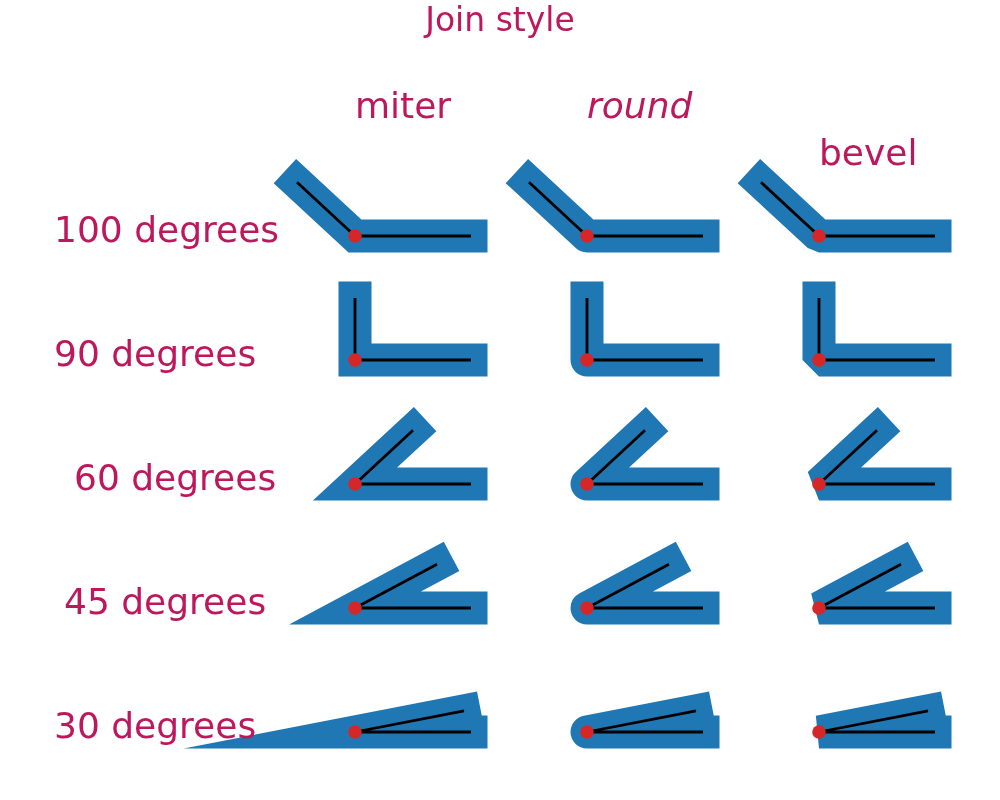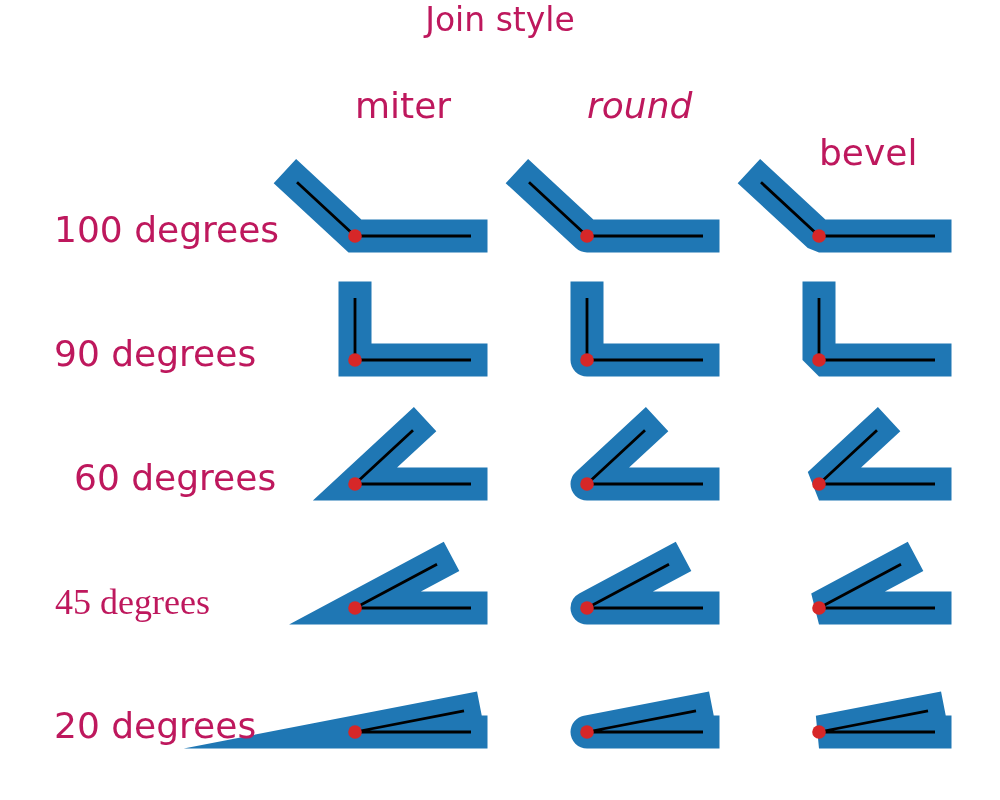--- a/index.html
+++ b/index.html
@@ -118,18 +118,18 @@
         <polyline points="935,732 819,732 928.0,710.8" fill="none" stroke="#1f77b4" stroke-width="33" stroke-linecap="square" stroke-linejoin="bevel" stroke-miterlimit="20"></polyline>
         <polyline points="935,732 819,732 928.0,710.8" fill="none" stroke="#000000" stroke-width="2.8" stroke-linecap="butt" stroke-linejoin="round"></polyline>
         <circle cx="819" cy="732" r="6.8" fill="#d62728"></circle>
       </g>
     </svg>
   <div id="labels">
       <div class="col-header" style="left: 355px; top: 88px;">miter</div>
       <div class="row-label" style="left: 54px; top: 212px;">100 degrees</div>
       <div class="row-label" style="left: 54px; top: 336px;">90 degrees</div>
       <div class="row-label" style="left: 42px; top: 460px; margin-left: 32px;">60 degrees</div>
-      <div class="row-label" style="left: 55px; top: 584px; font-family: Liberation Serif, serif;">45 degrees</div>
-      <div class="row-label" style="left: 54px; top: 708px;">20 degrees</div>
+      <div class="row-label" style="left: 64px; top: 584px;">45 degrees</div>
+      <div class="row-label" style="left: 54px; top: 708px;">30 degrees</div>
       <div class="col-header" style="left: 587px; top: 88px; font-style: italic;">round</div>
       <div class="col-header" style="left: 819px; top: 88px; margin-top: 47px;">bevel</div>
     </div>
 </div>
 
 </body></html>

